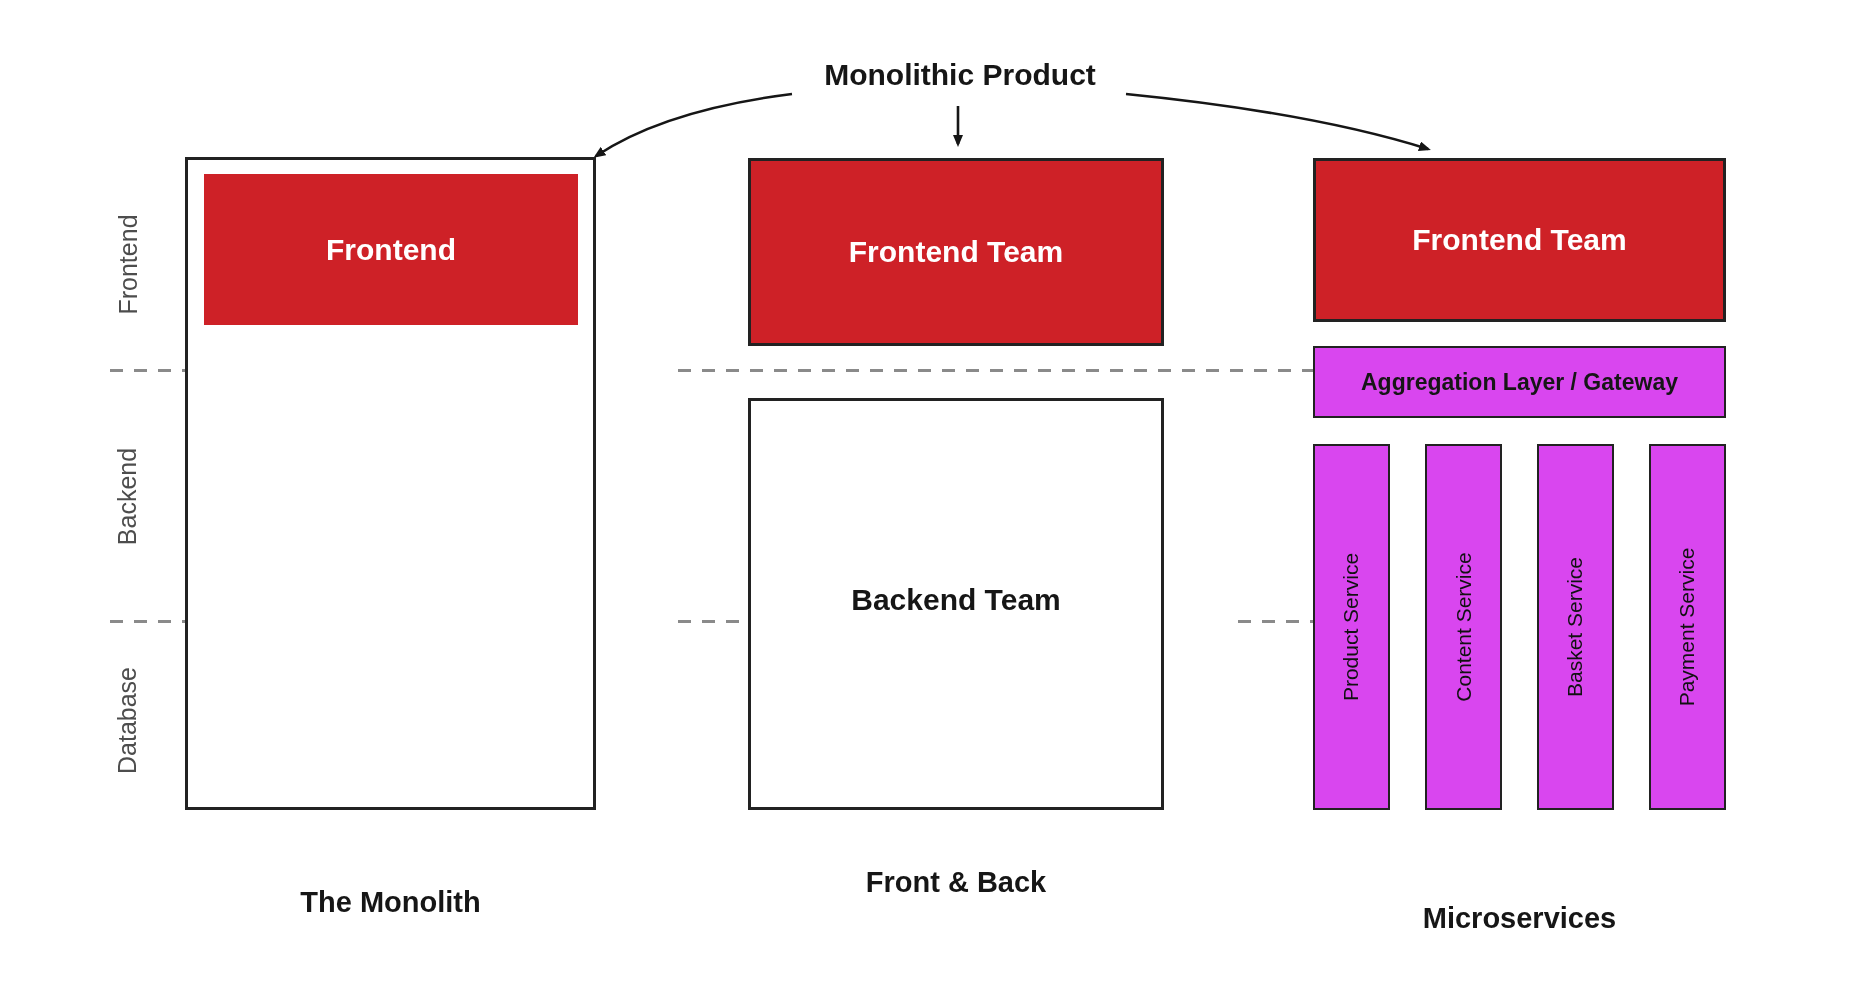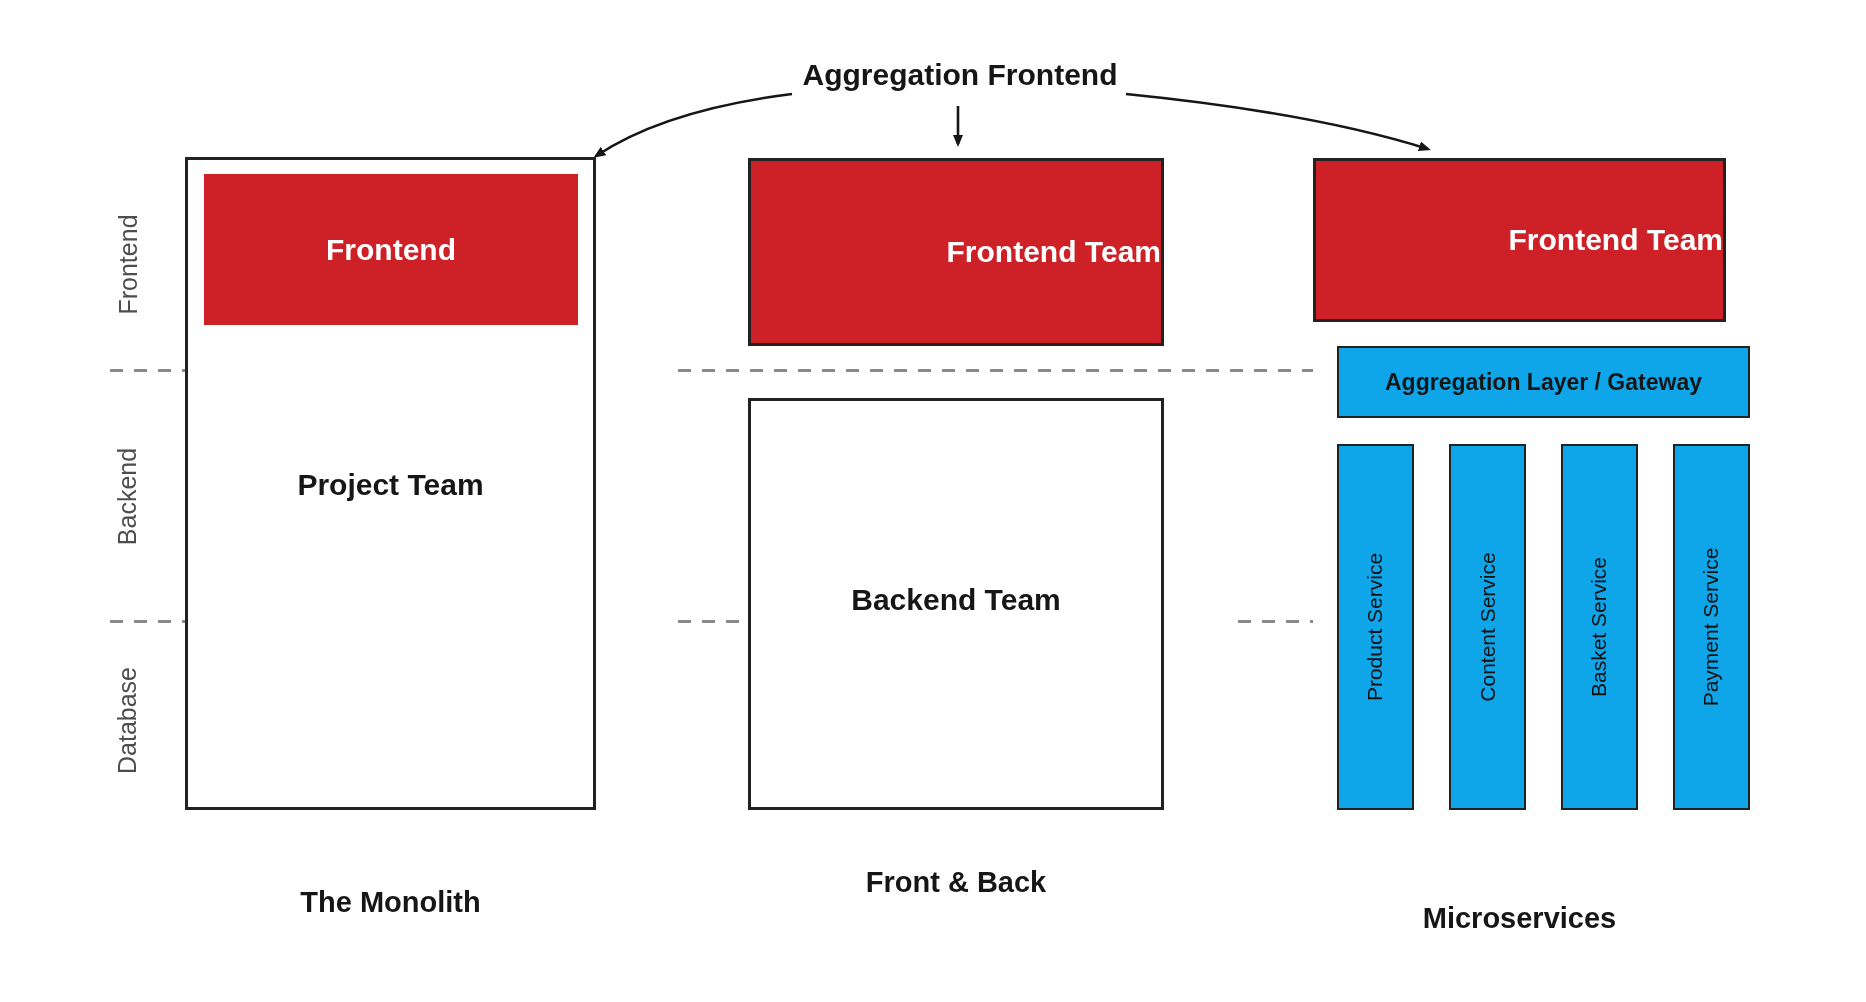--- a/index.html
+++ b/index.html
@@ -38,28 +38,28 @@
   .band-label-wrap { width: 40px; height: 40px; display: flex; align-items: center; justify-content: center; }
 
   
   .dash {
     height: 3px;
     background: repeating-linear-gradient(90deg, #8a8a8a 0 13px, transparent 13px 24px);
   }
 
   
   .outline-box { background: #ffffff; border: 3px solid #222222; box-sizing: border-box; }
-  .thin-box    { background: #0ea5e9; border: 2px solid #222222; box-sizing: border-box; margin-left: 24px; }
+  .thin-box    { background: #d946ef; border: 2px solid #222222; box-sizing: border-box; }
   .red-box {
     background: var(--red, #ce2127);
     box-sizing: border-box;
     display: flex; align-items: center; justify-content: center;
     color: #ffffff; font-weight: bold; font-size: 30px;
   }
-  .red-box.bordered { border: 3px solid #222222; justify-content: flex-end; }
+  .red-box.bordered { border: 3px solid #222222; }
 
   .center-text {
     display: flex; align-items: center; justify-content: center;
     color: #161616; font-weight: bold; font-size: 30px;
   }
 
   .gateway-box {
     display: flex; align-items: center; justify-content: center;
     color: #161616; font-weight: bold; font-size: 23px;
   }
@@ -77,21 +77,21 @@
   .caption {
     text-align: center;
     font-size: 29px; font-weight: bold; color: #161616;
   }
 </style>
 </head>
 <body>
 
 <div id="canvas">
 
-  <div class="abs diagram-title">Aggregation Frontend</div>
+  <div class="abs diagram-title">Monolithic Product</div>
 
   <svg id="arrow-layer" class="abs" width="1866" height="1002" viewBox="0 0 1866 1002" xmlns="http://www.w3.org/2000/svg">
     <defs>
       <marker id="ah" markerWidth="12" markerHeight="10" refX="9" refY="5" orient="auto" markerUnits="userSpaceOnUse">
         <path d="M0,0 L12,5 L0,10 Z" fill="#161616"></path>
       </marker>
     </defs>
     <path d="M 792 94 C 712 104, 644 124, 596 156" fill="none" stroke="#161616" stroke-width="2.6" marker-end="url(#ah)"></path>
     <path d="M 958 106 L 958 144" fill="none" stroke="#161616" stroke-width="2.6" marker-end="url(#ah)"></path>
     <path d="M 1126 94 C 1226 104, 1336 120, 1428 149" fill="none" stroke="#161616" stroke-width="2.6" marker-end="url(#ah)"></path>
@@ -109,23 +109,20 @@
 
   <div class="abs dash" style="left:110px; top:369px; width:75px;"></div>
   <div class="abs dash" style="left:678px; top:369px; width:635px;"></div>
   <div class="abs dash" style="left:110px; top:620px; width:75px;"></div>
   <div class="abs dash" style="left:678px; top:620px; width:74px;"></div>
   <div class="abs dash" style="left:1238px; top:620px; width:75px;"></div>
 
   <div class="abs outline-box" style="left:185px; top:157px; width:411px; height:653px;"></div>
   <div class="abs red-box" style="left:204px; top:174px; width:374px; height:151px;">
     <span>Frontend</span>
-  </div>
-  <div class="abs center-text" style="left:185px; top:455px; width:411px; height:60px;">
-    <span>Project Team</span>
   </div>
   <div class="abs caption" style="left:185px; top:886px; width:411px;">The Monolith</div>
 
   <div class="abs red-box bordered" style="left:748px; top:158px; width:416px; height:188px;">
     <span>Frontend Team</span>
   </div>
   <div class="abs outline-box" style="left:748px; top:398px; width:416px; height:412px;"></div>
   <div class="abs caption" style="left:748px; top:866px; width:416px;">Front &amp; Back</div>
   <div class="abs center-text" style="left:748px; top:570px; width:416px; height:60px;">
     <span>Backend Team</span>

